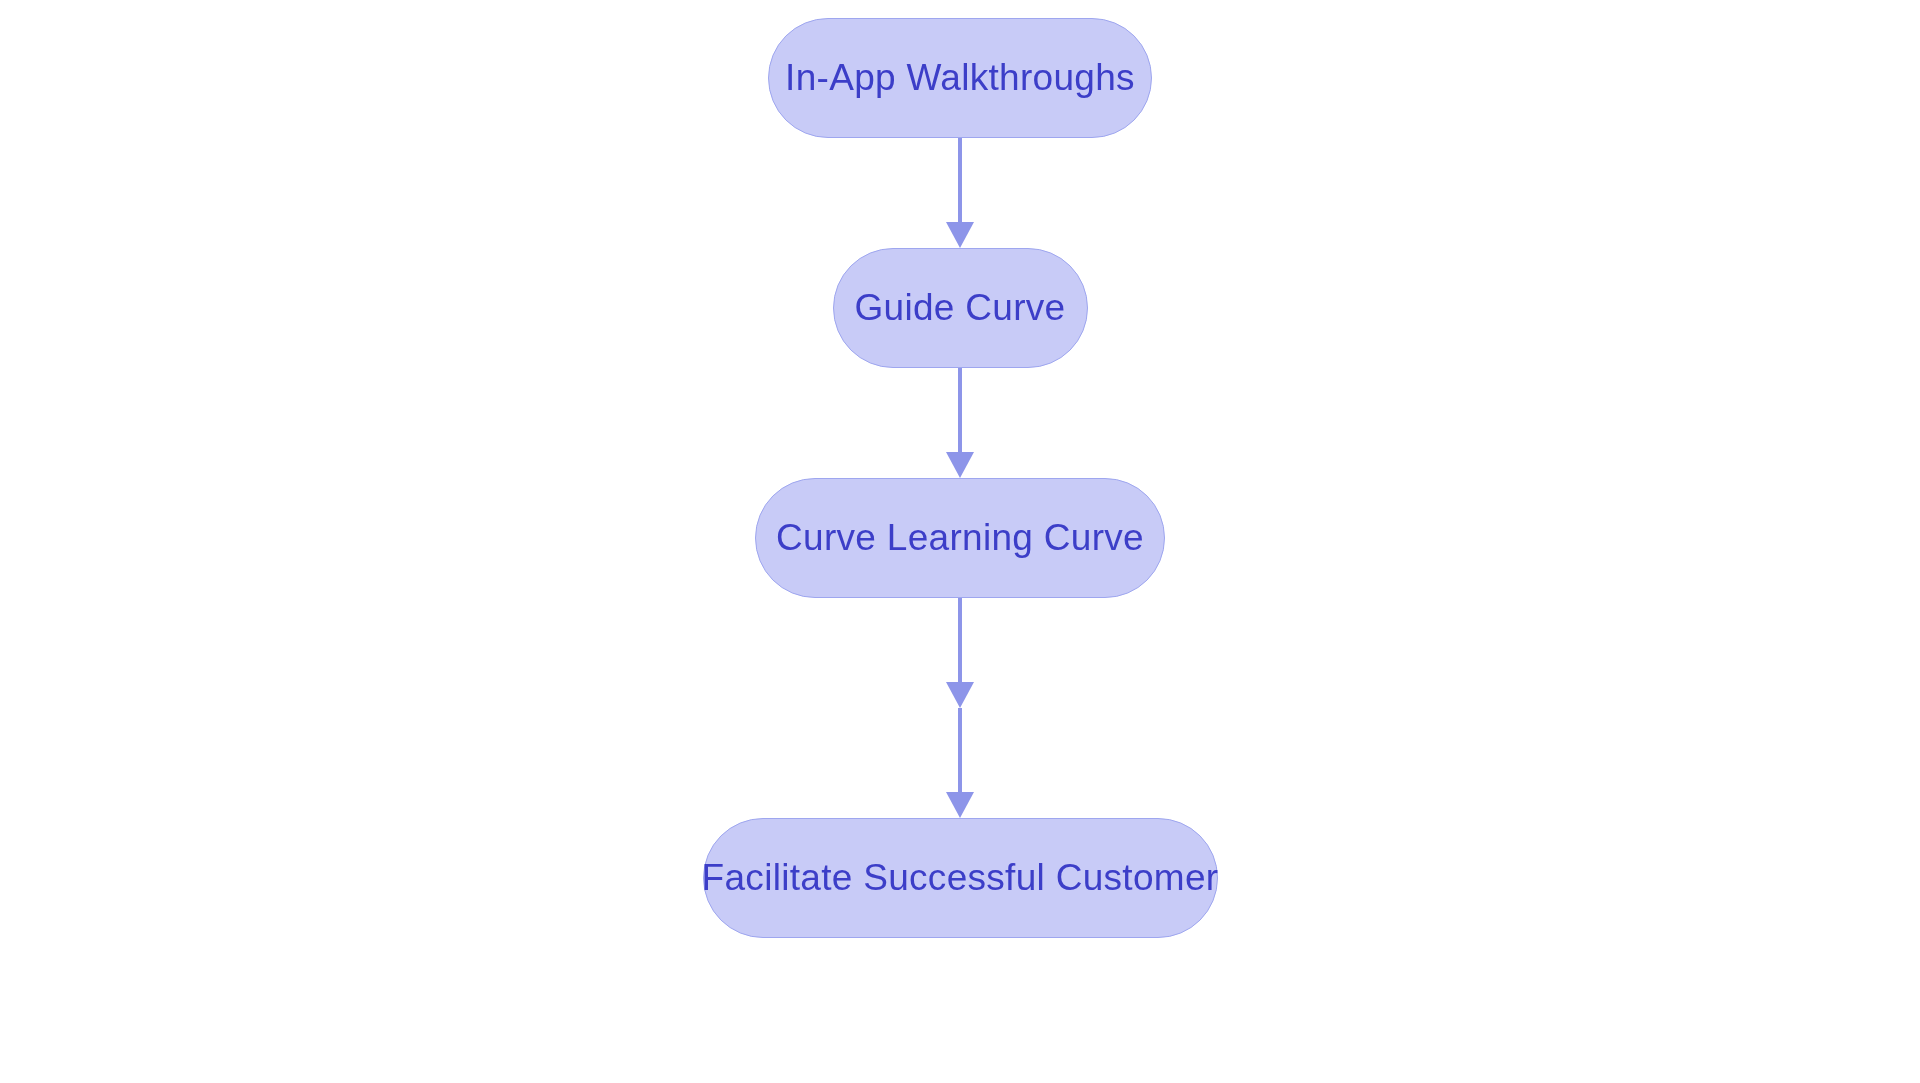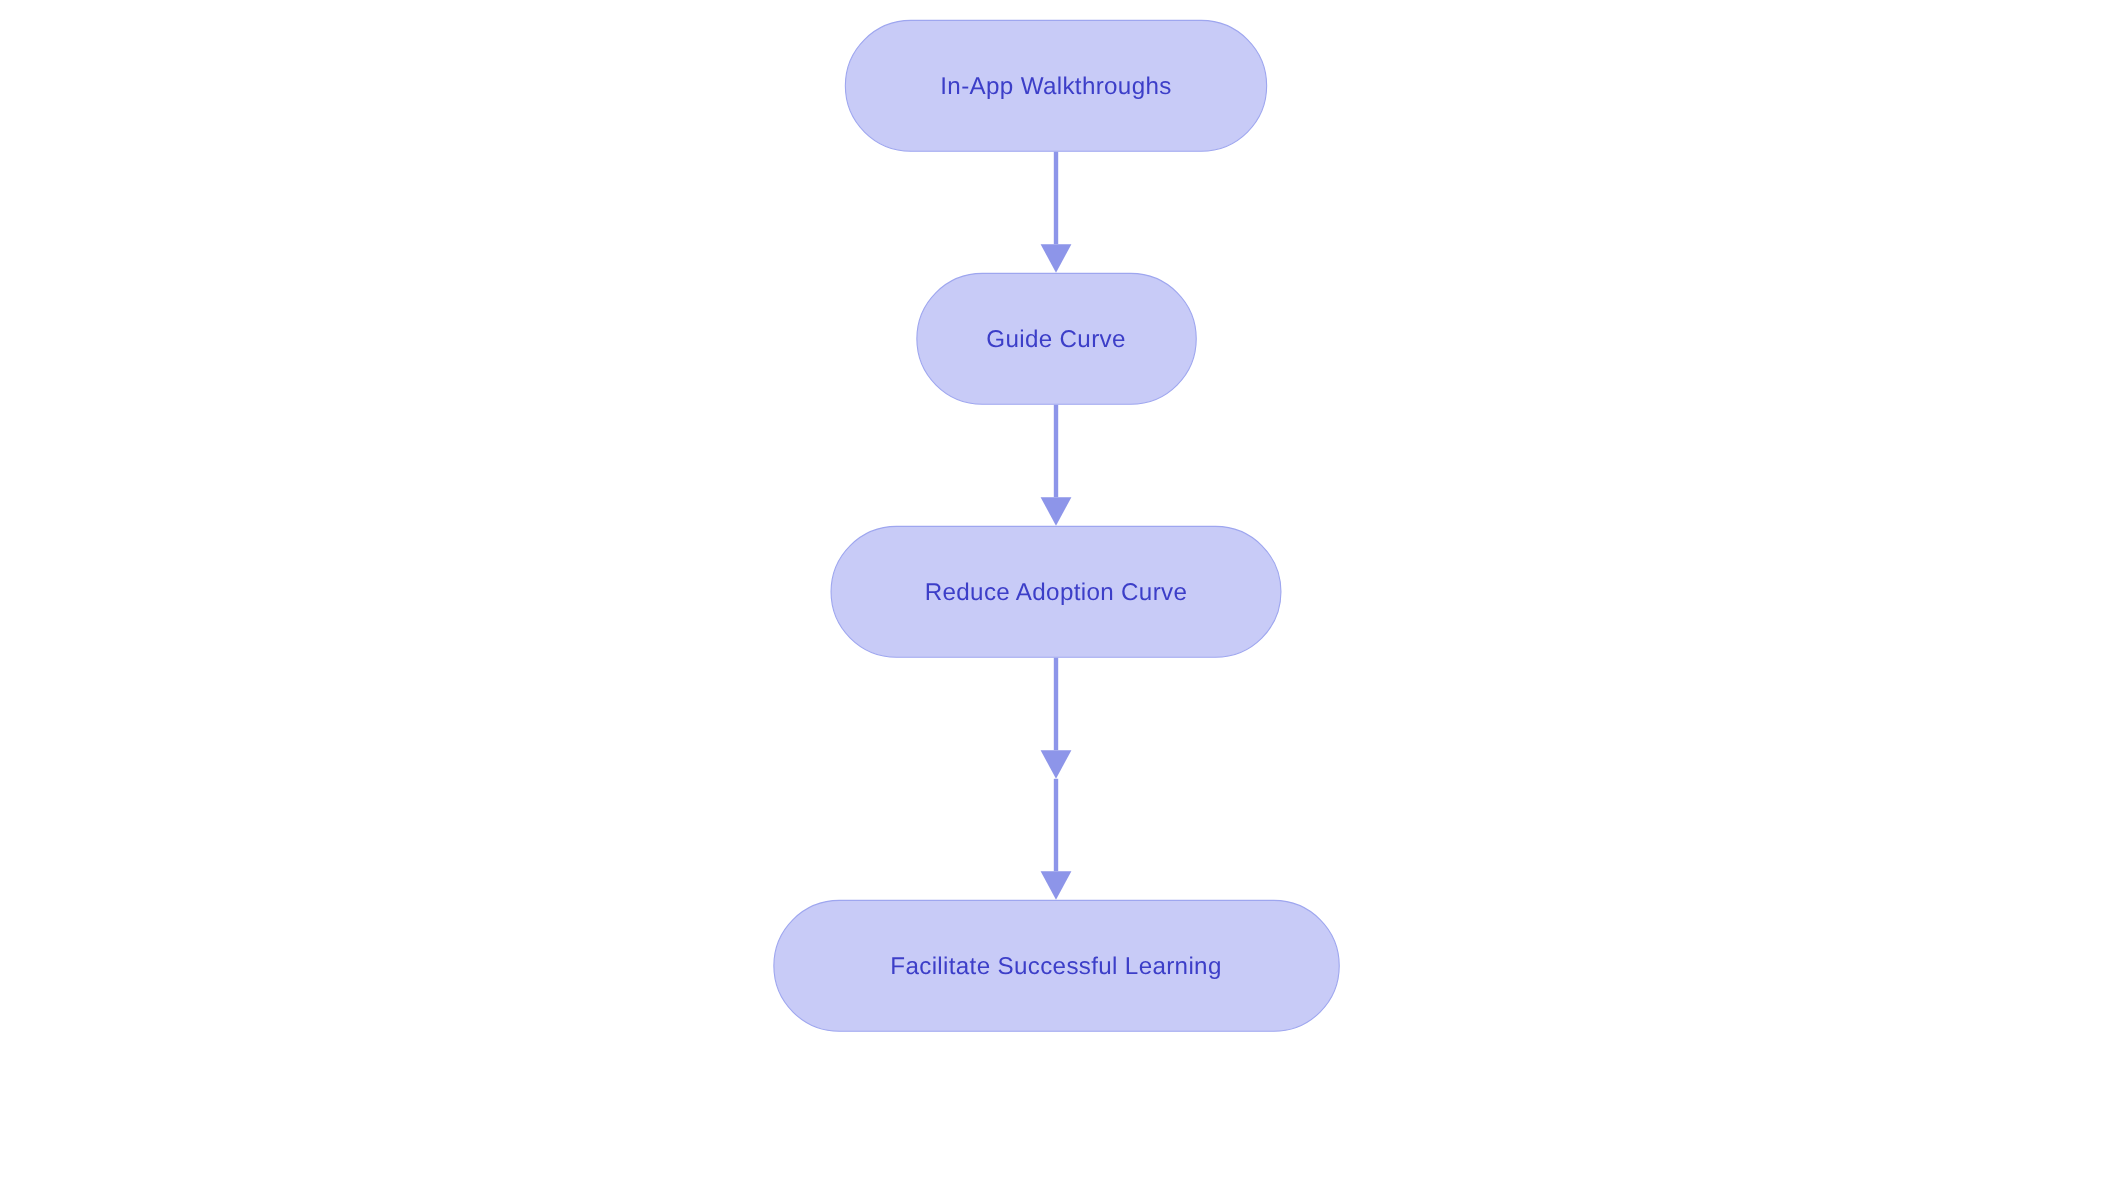--- a/index.html
+++ b/index.html
@@ -28,21 +28,21 @@
     border-radius:60px;
     background:var(--node-fill);
     border:1.5px solid var(--node-border);
     display:flex;
     align-items:center;
     justify-content:center;
     flex:0 0 auto;
   }
   .node-label{
     color:var(--node-text);
-    font-size:22px;
+    font-size:37px;
     letter-spacing:0.3px;
     white-space:nowrap;
   }
   .n1{width:384px;}
   .n2{width:255px;}
   .n3{width:410px;}
   .n4{width:496px;}
   .n5{width:515px;}
   .arrow{
     height:110px;
@@ -81,31 +81,31 @@
   <div class="node n2">
     <span class="node-label">Guide Curve</span>
   </div>
 
   <div class="arrow">
     <div class="arrow-line"></div>
     <div class="arrow-head"></div>
   </div>
 
   <div class="node n3">
-    <span class="node-label">Reduce Adoption Curve</span>
+    <span class="node-label">Curve Learning Curve</span>
   </div>
 
   <div class="arrow">
     <div class="arrow-line"></div>
     <div class="arrow-head"></div>
   </div>
 
 
   <div class="arrow">
     <div class="arrow-line"></div>
     <div class="arrow-head"></div>
   </div>
 
   <div class="node n5">
-    <span class="node-label">Facilitate Successful Learning</span>
+    <span class="node-label">Facilitate Successful Customer</span>
   </div>
 
 </div>
 
 </body></html>

